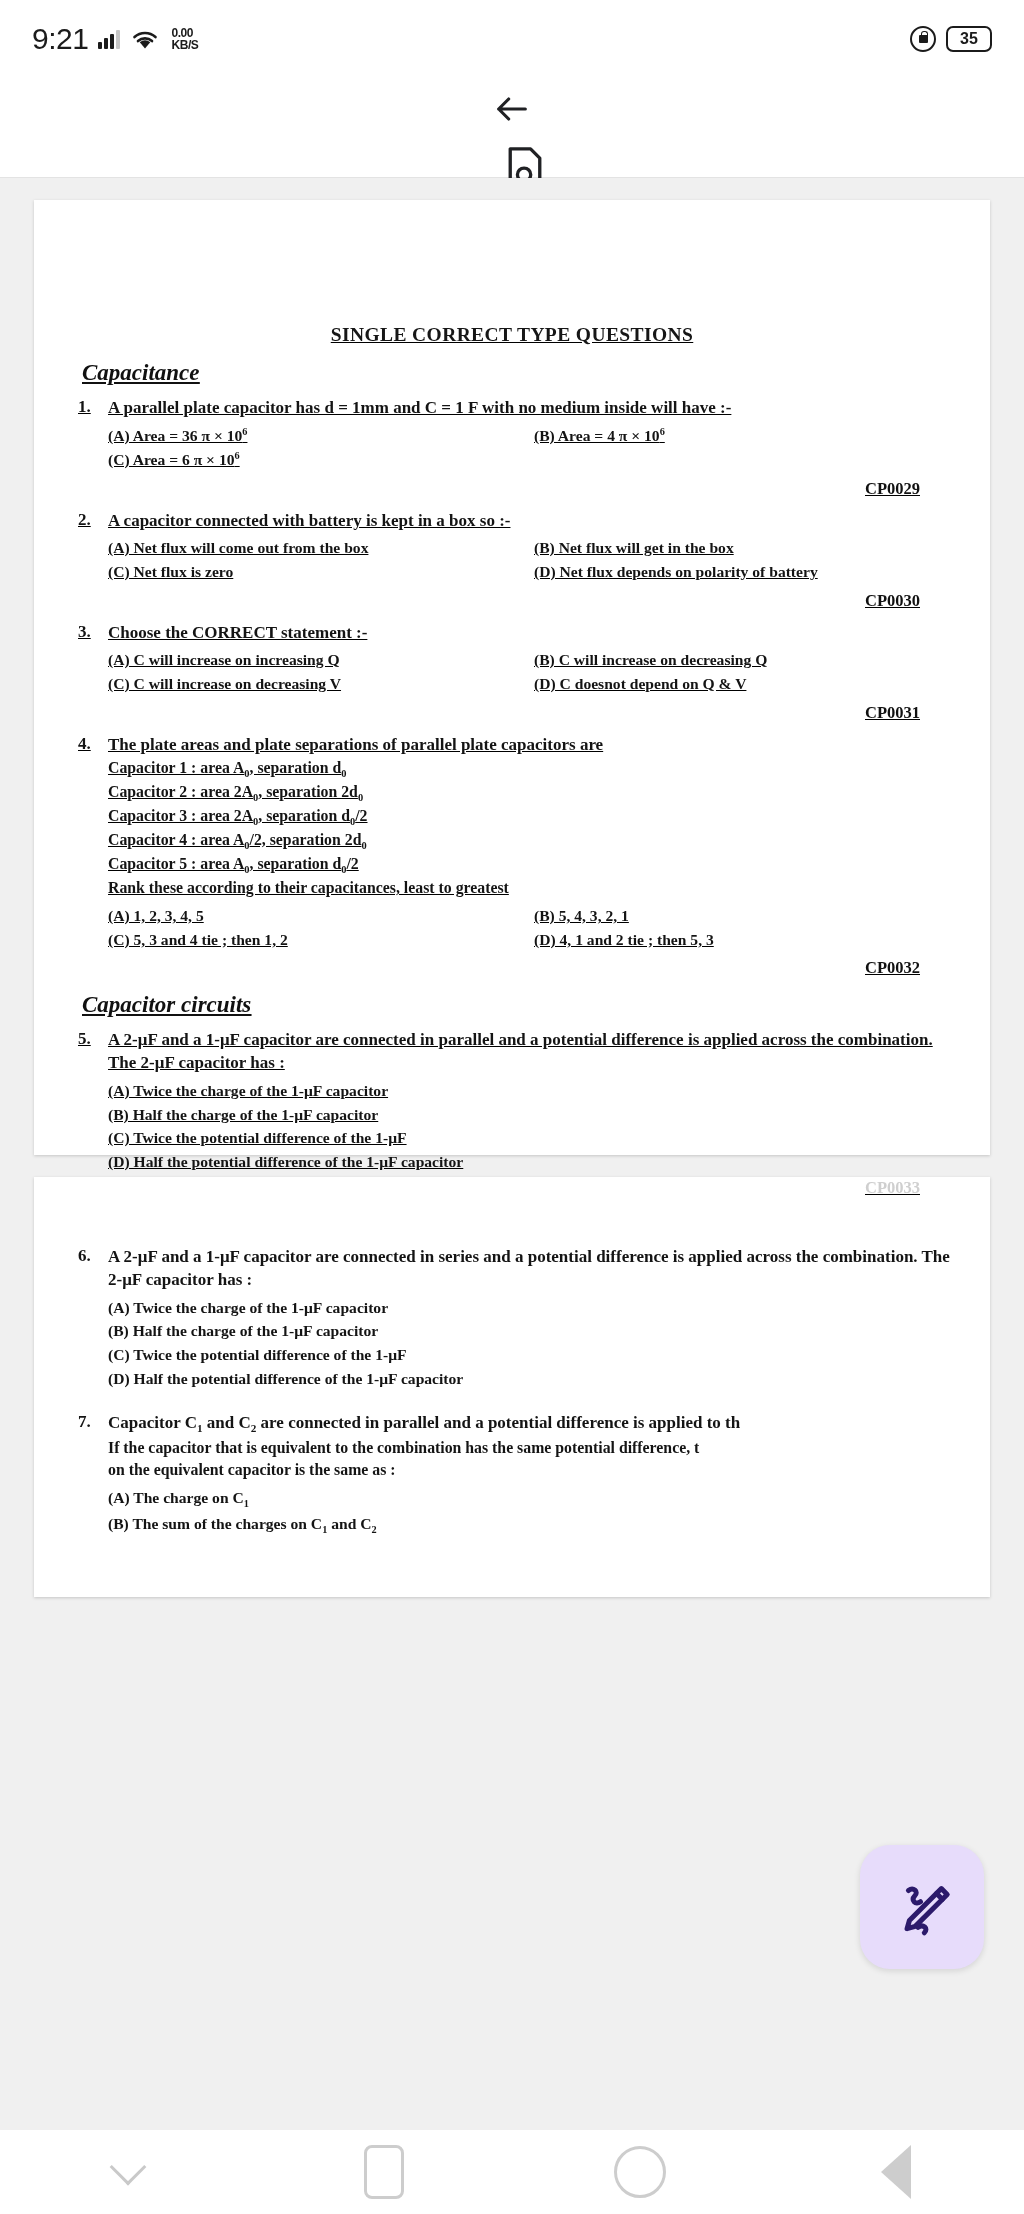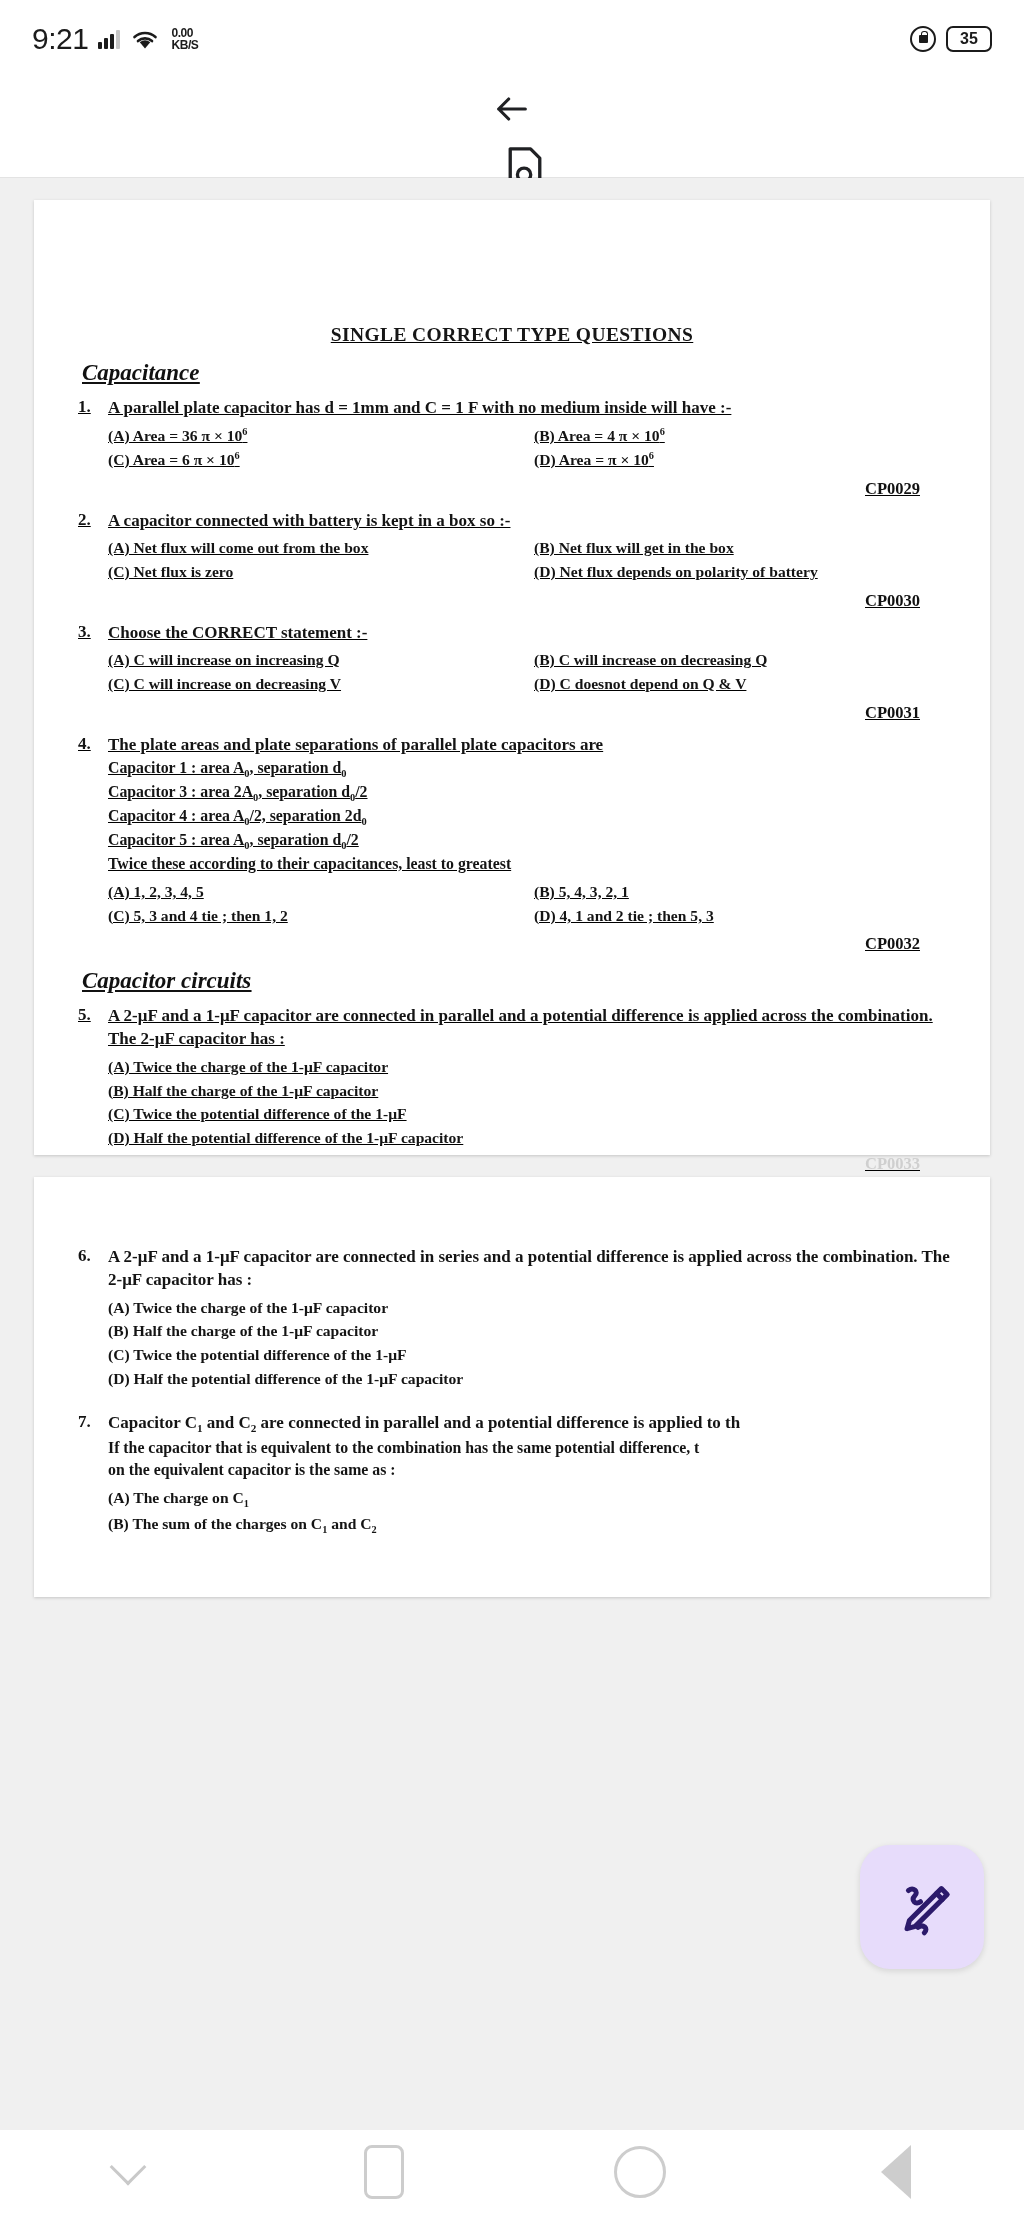--- a/index.html
+++ b/index.html
@@ -184,21 +184,20 @@
         <div class="sect-head">Capacitance</div>
 
         <div class="q">
           <div class="q-num">1.</div>
           <div class="q-body">
             <div class="q-stem">A parallel plate capacitor has d = 1mm and C = 1 F with no medium inside will have :-</div>
             <div class="opt-grid">
               <div class="opt">(A) Area = 36 π × 10<sup>6</sup></div>
               <div class="opt">(B) Area = 4 π × 10<sup>6</sup></div>
               <div class="opt">(C) Area = 6 π × 10<sup>6</sup></div>
-              <div class="opt">(D) Area = π × 10<sup>6</sup></div>
             </div>
           </div>
         </div>
         <div class="cp">CP0029</div>
 
         <div class="q">
           <div class="q-num">2.</div>
           <div class="q-body">
             <div class="q-stem">A capacitor connected with battery is kept in a box so :-</div>
             <div class="opt-grid">
@@ -224,24 +223,25 @@
           </div>
         </div>
         <div class="cp">CP0031</div>
 
         <div class="q">
           <div class="q-num">4.</div>
           <div class="q-body">
             <div class="q-stem">The plate areas and plate separations of parallel plate capacitors are</div>
             <div class="q-lines">
               <div>Capacitor 1 : area A<sub>0</sub>, separation d<sub>0</sub></div>
+              <div>Capacitor 2 : area 2A<sub>0</sub>, separation 2d<sub>0</sub></div>
               <div>Capacitor 3 : area 2A<sub>0</sub>, separation d<sub>0</sub>/2</div>
               <div>Capacitor 4 : area A<sub>0</sub>/2, separation 2d<sub>0</sub></div>
               <div>Capacitor 5 : area A<sub>0</sub>, separation d<sub>0</sub>/2</div>
-              <div>Twice these according to their capacitances, least to greatest</div>
+              <div>Rank these according to their capacitances, least to greatest</div>
             </div>
             <div class="opt-grid">
               <div class="opt">(A) 1, 2, 3, 4, 5</div>
               <div class="opt">(B) 5, 4, 3, 2, 1</div>
               <div class="opt">(C) 5, 3 and 4 tie ; then 1, 2</div>
               <div class="opt">(D) 4, 1 and 2 tie ; then 5, 3</div>
             </div>
           </div>
         </div>
         <div class="cp">CP0032</div>

